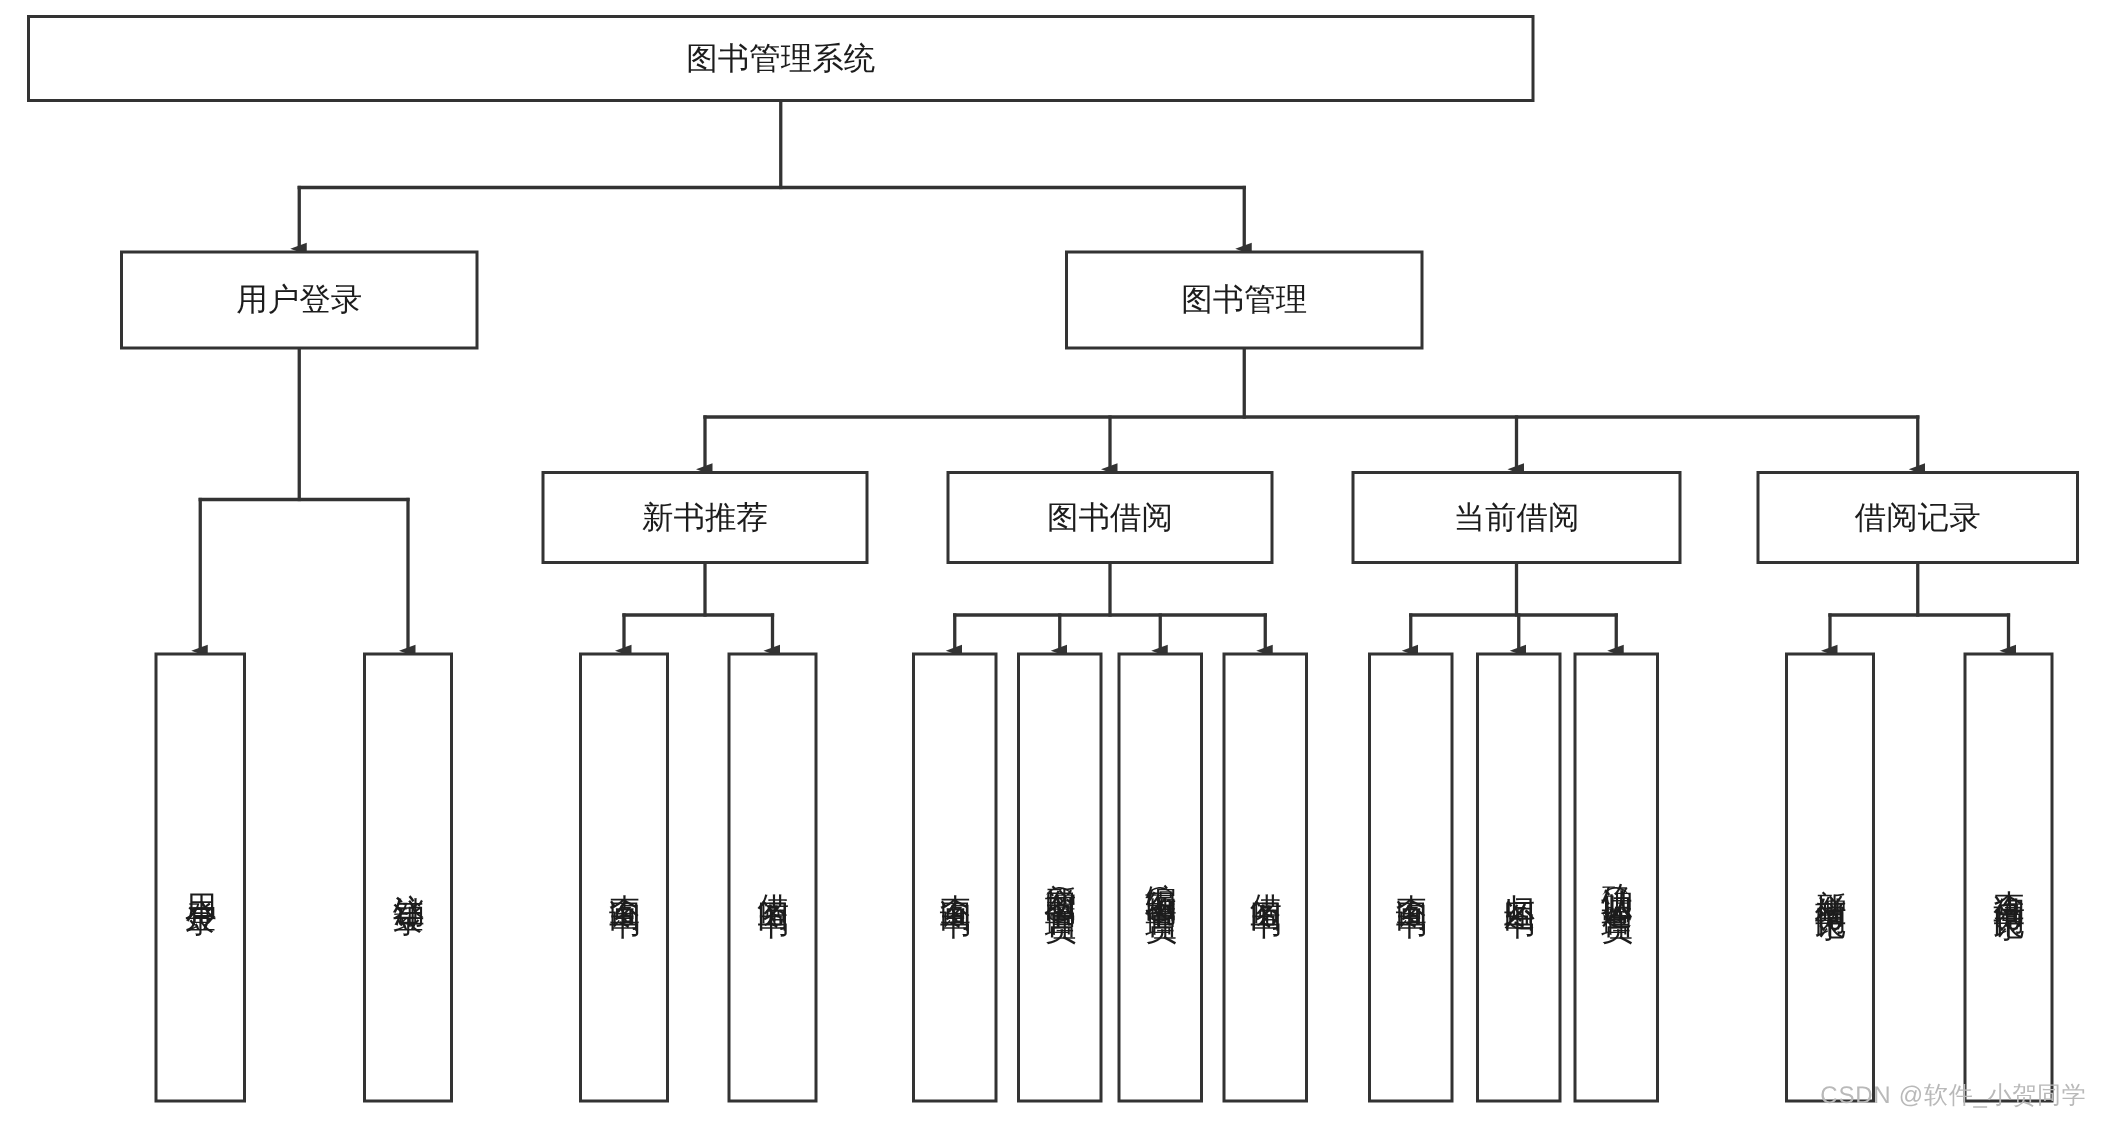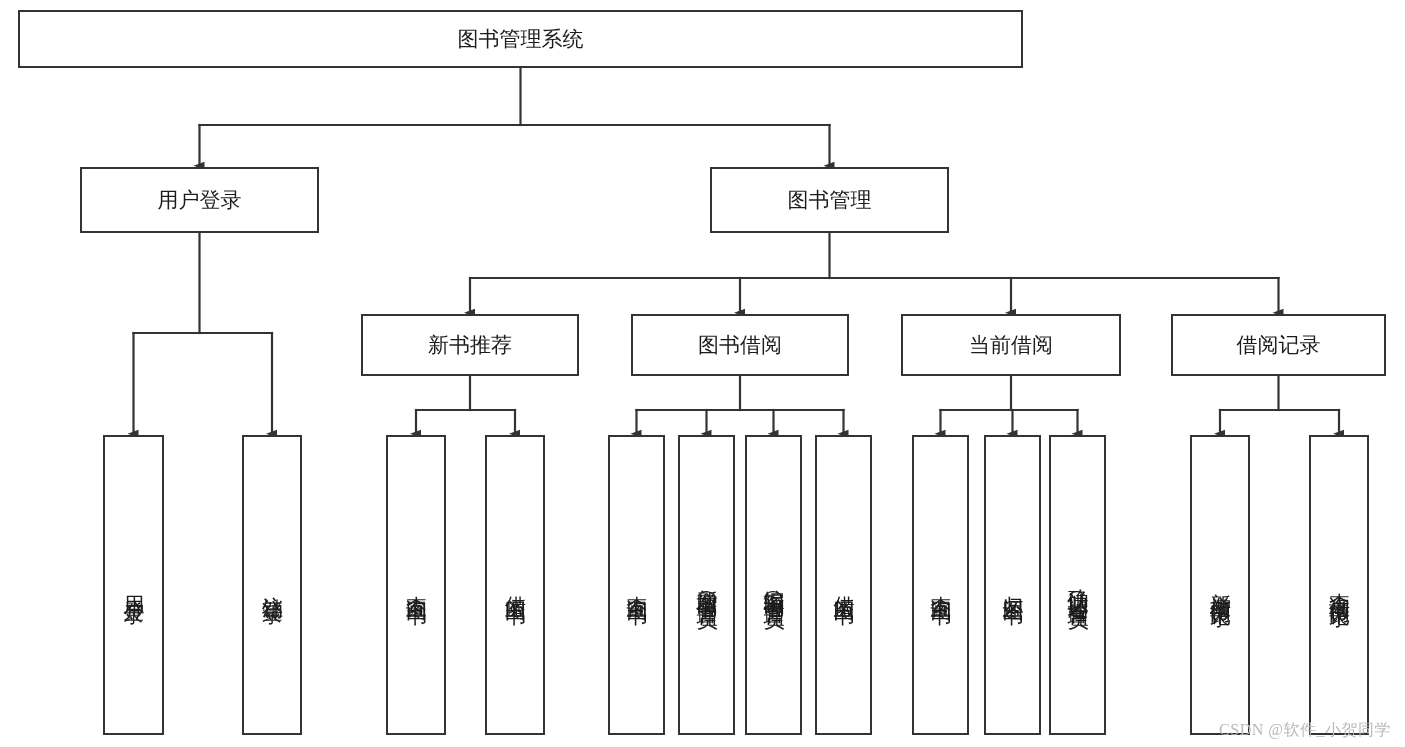--- a/index.html
+++ b/index.html
@@ -61,21 +61,21 @@
     display: flex;
     align-items: center;
     justify-content: center;
     white-space: nowrap;
     pointer-events: none;
   }
   .watermark {
     position: absolute;
     right: 14px;
     bottom: 6px;
-    font-family: Liberation Serif, serif;
+    font-family: Liberation Sans, sans-serif;
     font-size: 16px;
     color: #b9b9b9;
     letter-spacing: 0.5px;
     white-space: nowrap;
   }
 </style>
 </head>
 <body>
 
 <div id="diagram-root">

